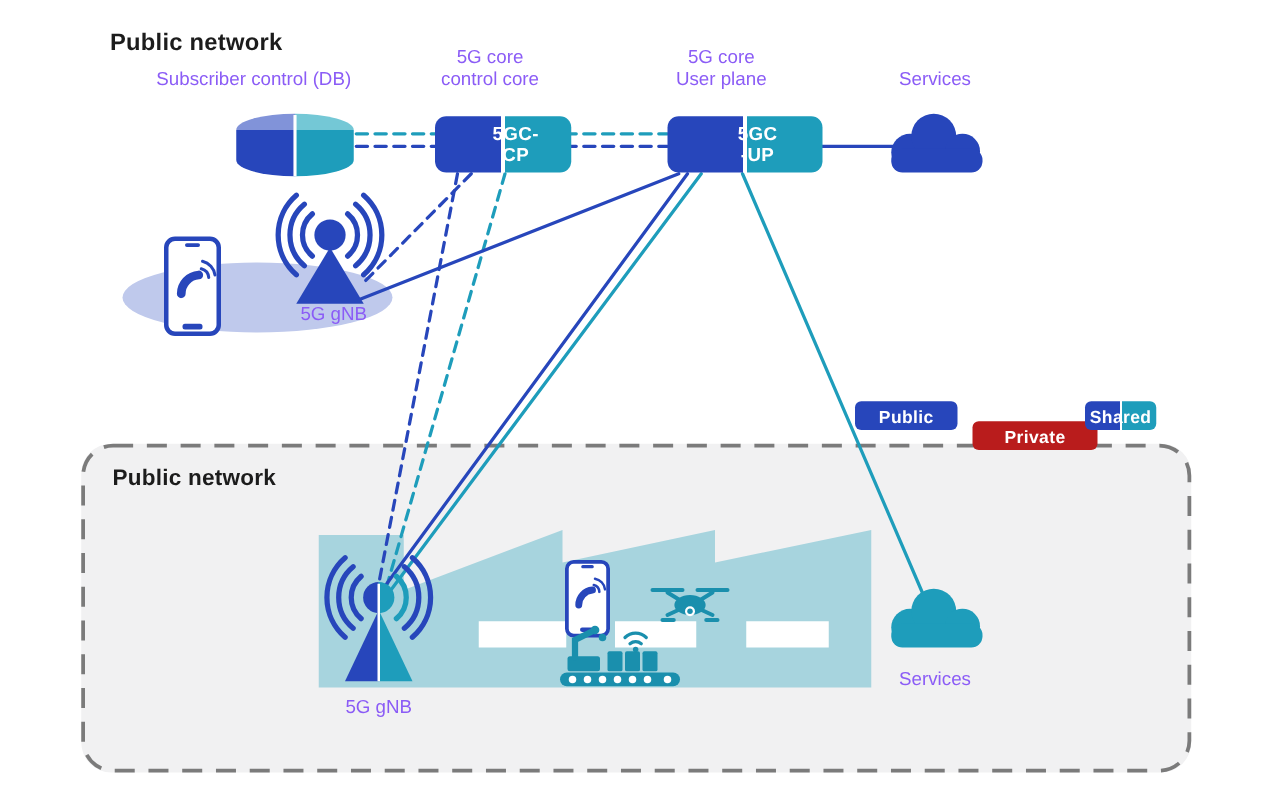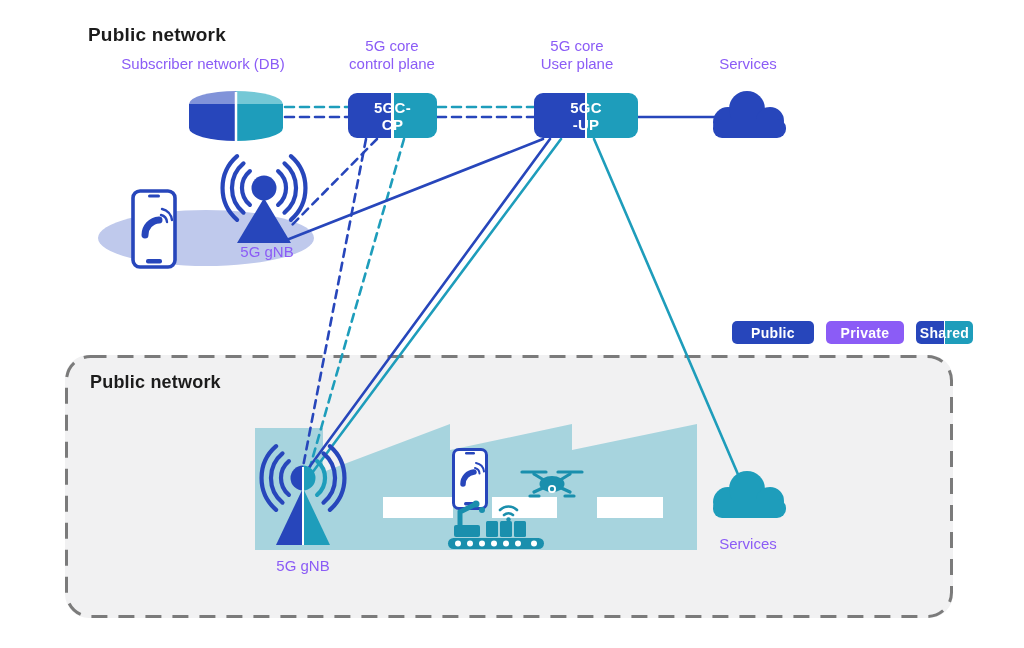--- a/index.html
+++ b/index.html
@@ -8,28 +8,28 @@
     background:#ffffff;
     font-family:"Liberation Sans", sans-serif;
     color:#1c1c1c;
   }
   .abs{position:absolute;}
   .lbl{font-size:15px;line-height:18px;text-align:center;color:#8b5cf6;}
   .title{font-size:19px;font-weight:bold;letter-spacing:.2px;}
   .node-box{
     width:89px;height:45px;border-radius:9px;
     display:flex;flex-direction:column;align-items:center;justify-content:center;
-    color:#fff;font-size:15px;line-height:17px;font-weight:bold;letter-spacing:.3px;
+    color:#fff;font-size:15px;line-height:17px;font-weight:bold;letter-spacing:.3px;padding-left:20px;
   }
   .split-bg{
     background:linear-gradient(90deg,#2746bb 0 48.6%,#ffffff 48.6% 51.4%,#1e9dbb 51.4% 100%);
   }
   .chip{
     height:23px;border-radius:5px;color:#fff;font-size:14px;font-weight:bold;
-    display:flex;align-items:center;justify-content:center;letter-spacing:.3px;margin-left:48px;
+    display:flex;align-items:center;justify-content:center;letter-spacing:.3px;
   }
   .private-box-fill{
     left:65px;top:355px;width:888px;height:263px;border-radius:24px;
     background:#f1f1f2;
   }
   .ellipse{
     left:98px;top:210px;width:216px;height:56px;border-radius:50%;
     background:#bfc9ec;
   }
   svg{display:block;overflow:visible;}
@@ -64,25 +64,25 @@
     <path d="M543,139 L284,241" stroke="#2746bb"></path>
     <path d="M550,139 L305,473" stroke="#2746bb"></path>
     <path d="M561,139 L312,473" stroke="#1e9dbb"></path>
     <path d="M594,139 L740,479" stroke="#1e9dbb"></path>
     <path d="M620,117 L716,117" stroke="#2746bb"></path>
   </g>
 </svg>
 
 <div class="abs title" style="left:88px;top:24px">Public network</div>
 
-<div class="abs lbl" style="left:70px;top:55px;width:266px">Subscriber network (DB)</div>
+<div class="abs lbl" style="left:70px;top:55px;width:266px">Subscriber control (DB)</div>
 
 <div class="abs lbl" style="left:312px;top:37px;width:160px">
   <span>5G core</span><br>
-  <span>control plane</span>
+  <span>control core</span>
 </div>
 
 <div class="abs lbl" style="left:497px;top:37px;width:160px">
   <span>5G core</span><br>
   <span>User plane</span>
 </div>
 
 <div class="abs lbl" style="left:688px;top:55px;width:120px">Services</div>
 
 <svg class="abs" style="left:186px;top:90px" width="100" height="55">
@@ -130,21 +130,21 @@
     <path d="M76.5,7.4 A32 32 0 0 1 76.5,56.6"></path>
     <path d="M82.9,0.2 A42 42 0 0 1 82.9,63.8"></path>
   </g>
   <circle cx="56" cy="32" r="12.5" fill="#2746bb"></circle>
   <polygon points="56,42 29,87 83,87" fill="#2746bb"></polygon>
 </svg>
 
 <div class="abs lbl" style="left:217px;top:243px;width:100px">5G gNB</div>
 
 <div class="abs chip" style="left:684px;top:321px;width:82px;background:#2746bb">Public</div>
-<div class="abs chip" style="left:778px;top:321px;width:78px;background:#8b5cf6">Private</div>
+<div class="abs chip" style="left:778px;top:337px;width:100px;background:#b91c1c">Private</div>
 <div class="abs chip split-bg" style="left:868px;top:321px;width:57px">Shared</div>
 
 <div class="abs title" style="left:90px;top:372px;font-size:18px">Public network</div>
 
 <svg class="abs" style="left:452px;top:448px" width="36" height="62">
   <rect x="1.5" y="1.5" width="33" height="59" rx="5.5" fill="#ffffff" stroke="#2746bb" stroke-width="3"></rect>
   <rect x="13" y="4" width="10" height="2.5" rx="1.2" fill="#2746bb"></rect>
   <rect x="12" y="54" width="12" height="3.5" rx="1.7" fill="#2746bb"></rect>
   <path d="M11,36 A12 12 0 0 1 22,24" fill="none" stroke="#2746bb" stroke-width="5.5" stroke-linecap="round"></path>
   <path d="M23,20 a6 6 0 0 1 4.5,5.5" fill="none" stroke="#2746bb" stroke-width="2" stroke-linecap="round"></path>

